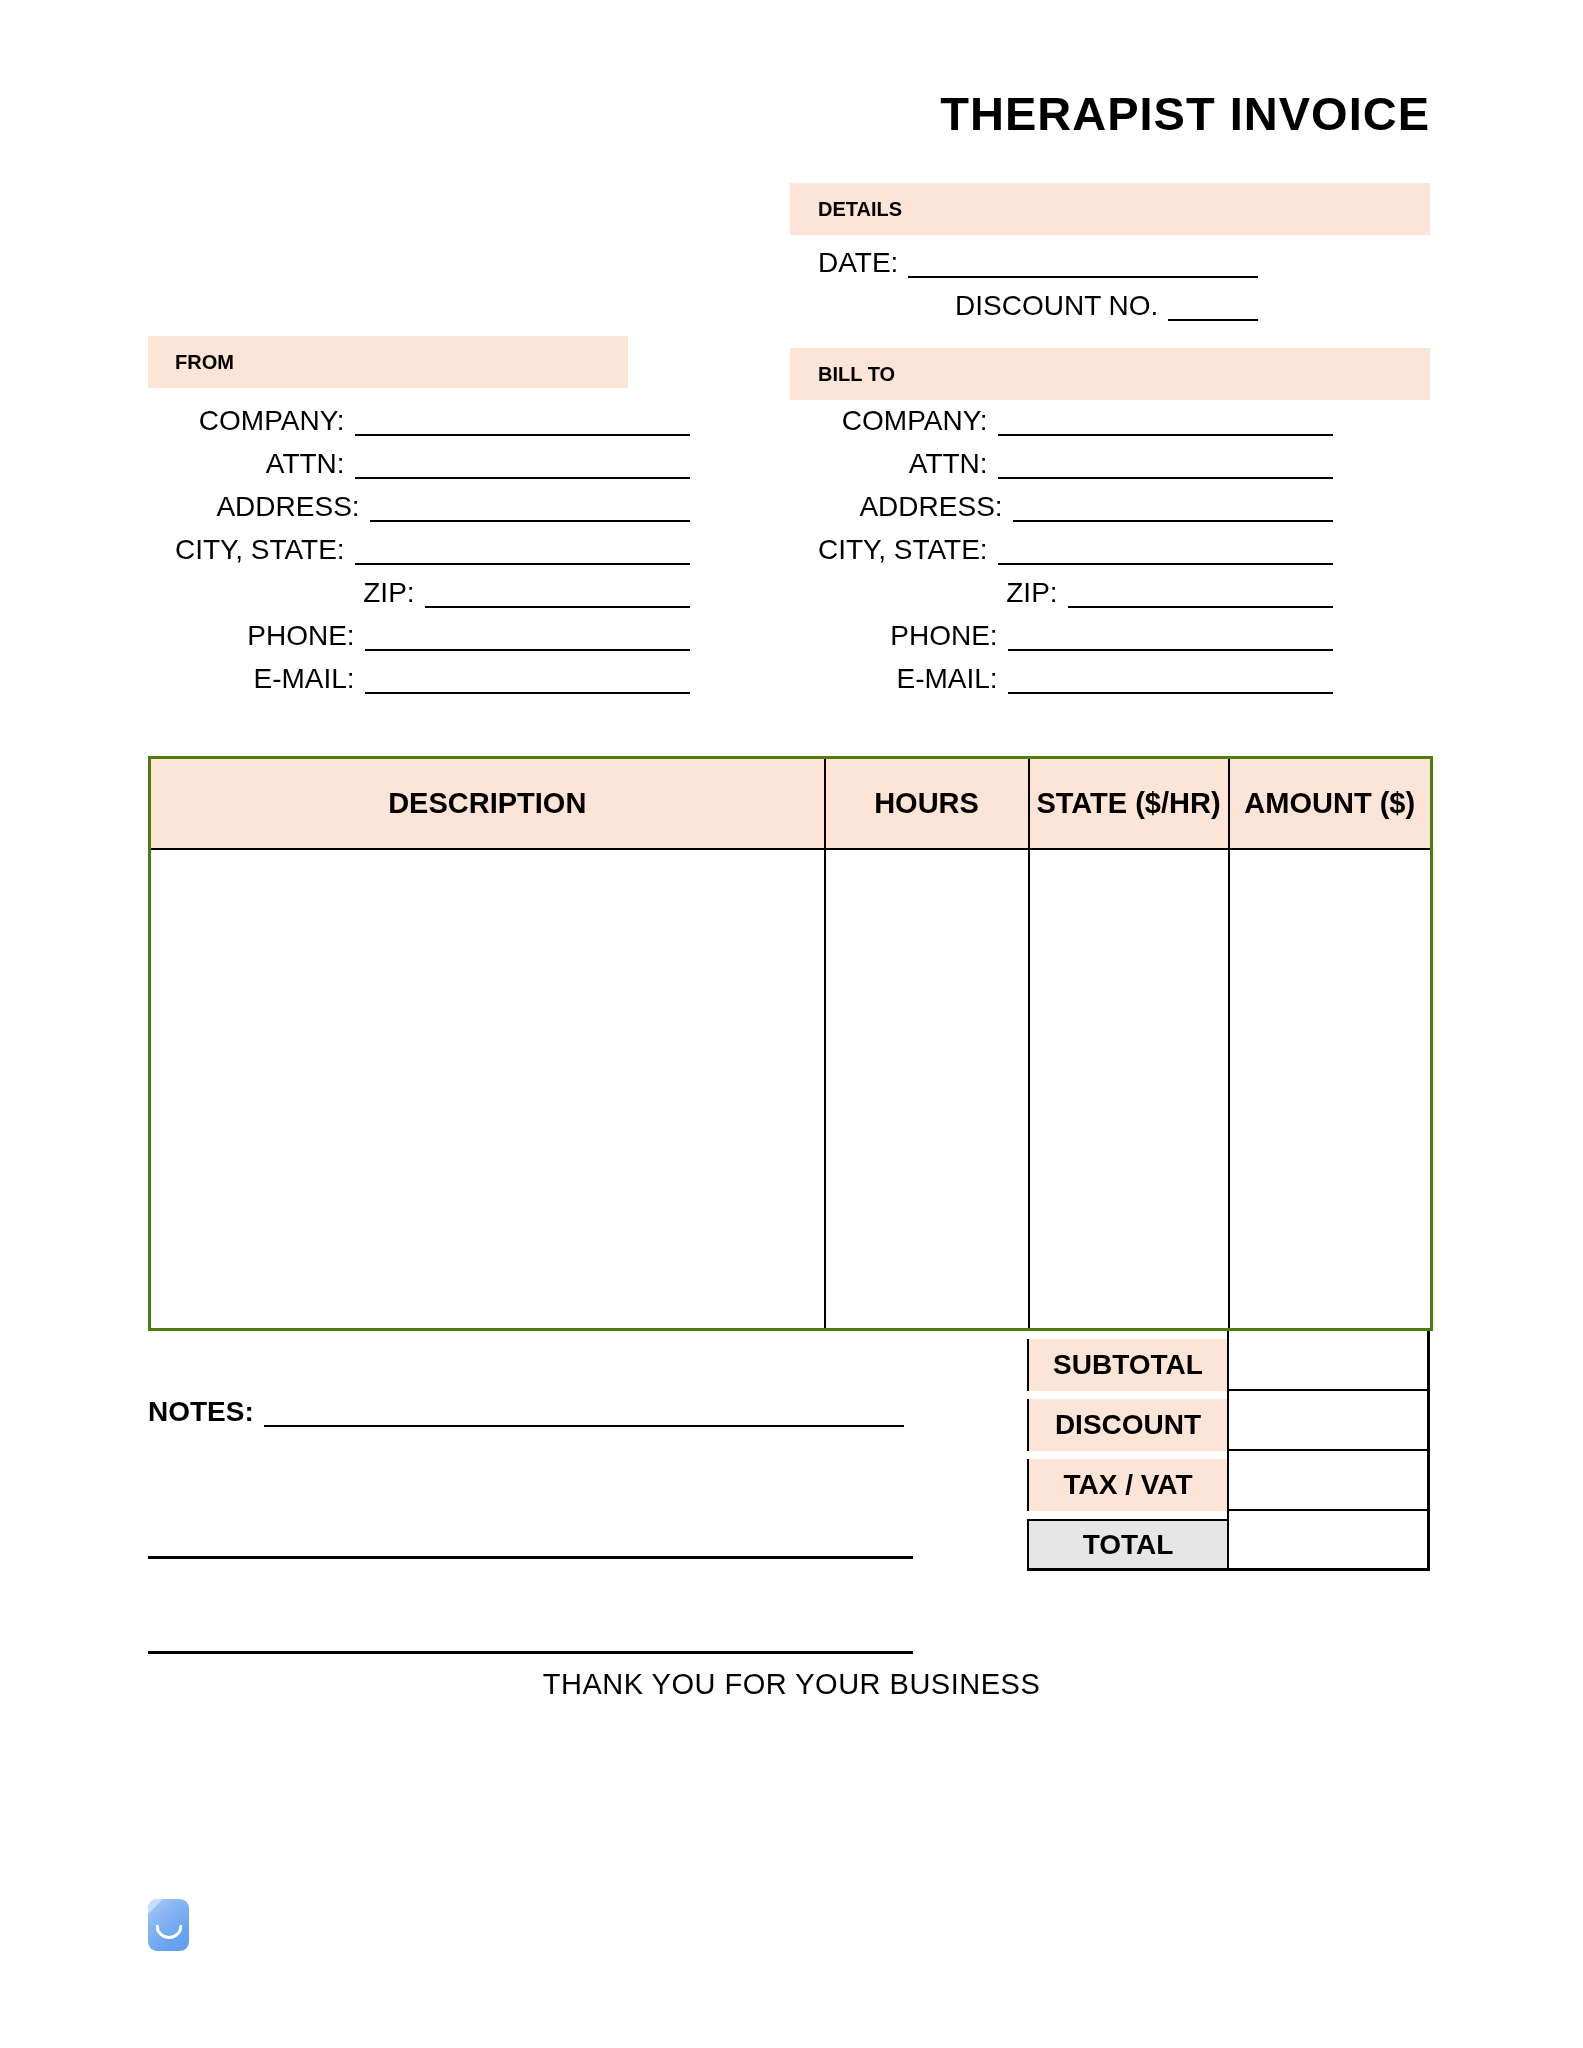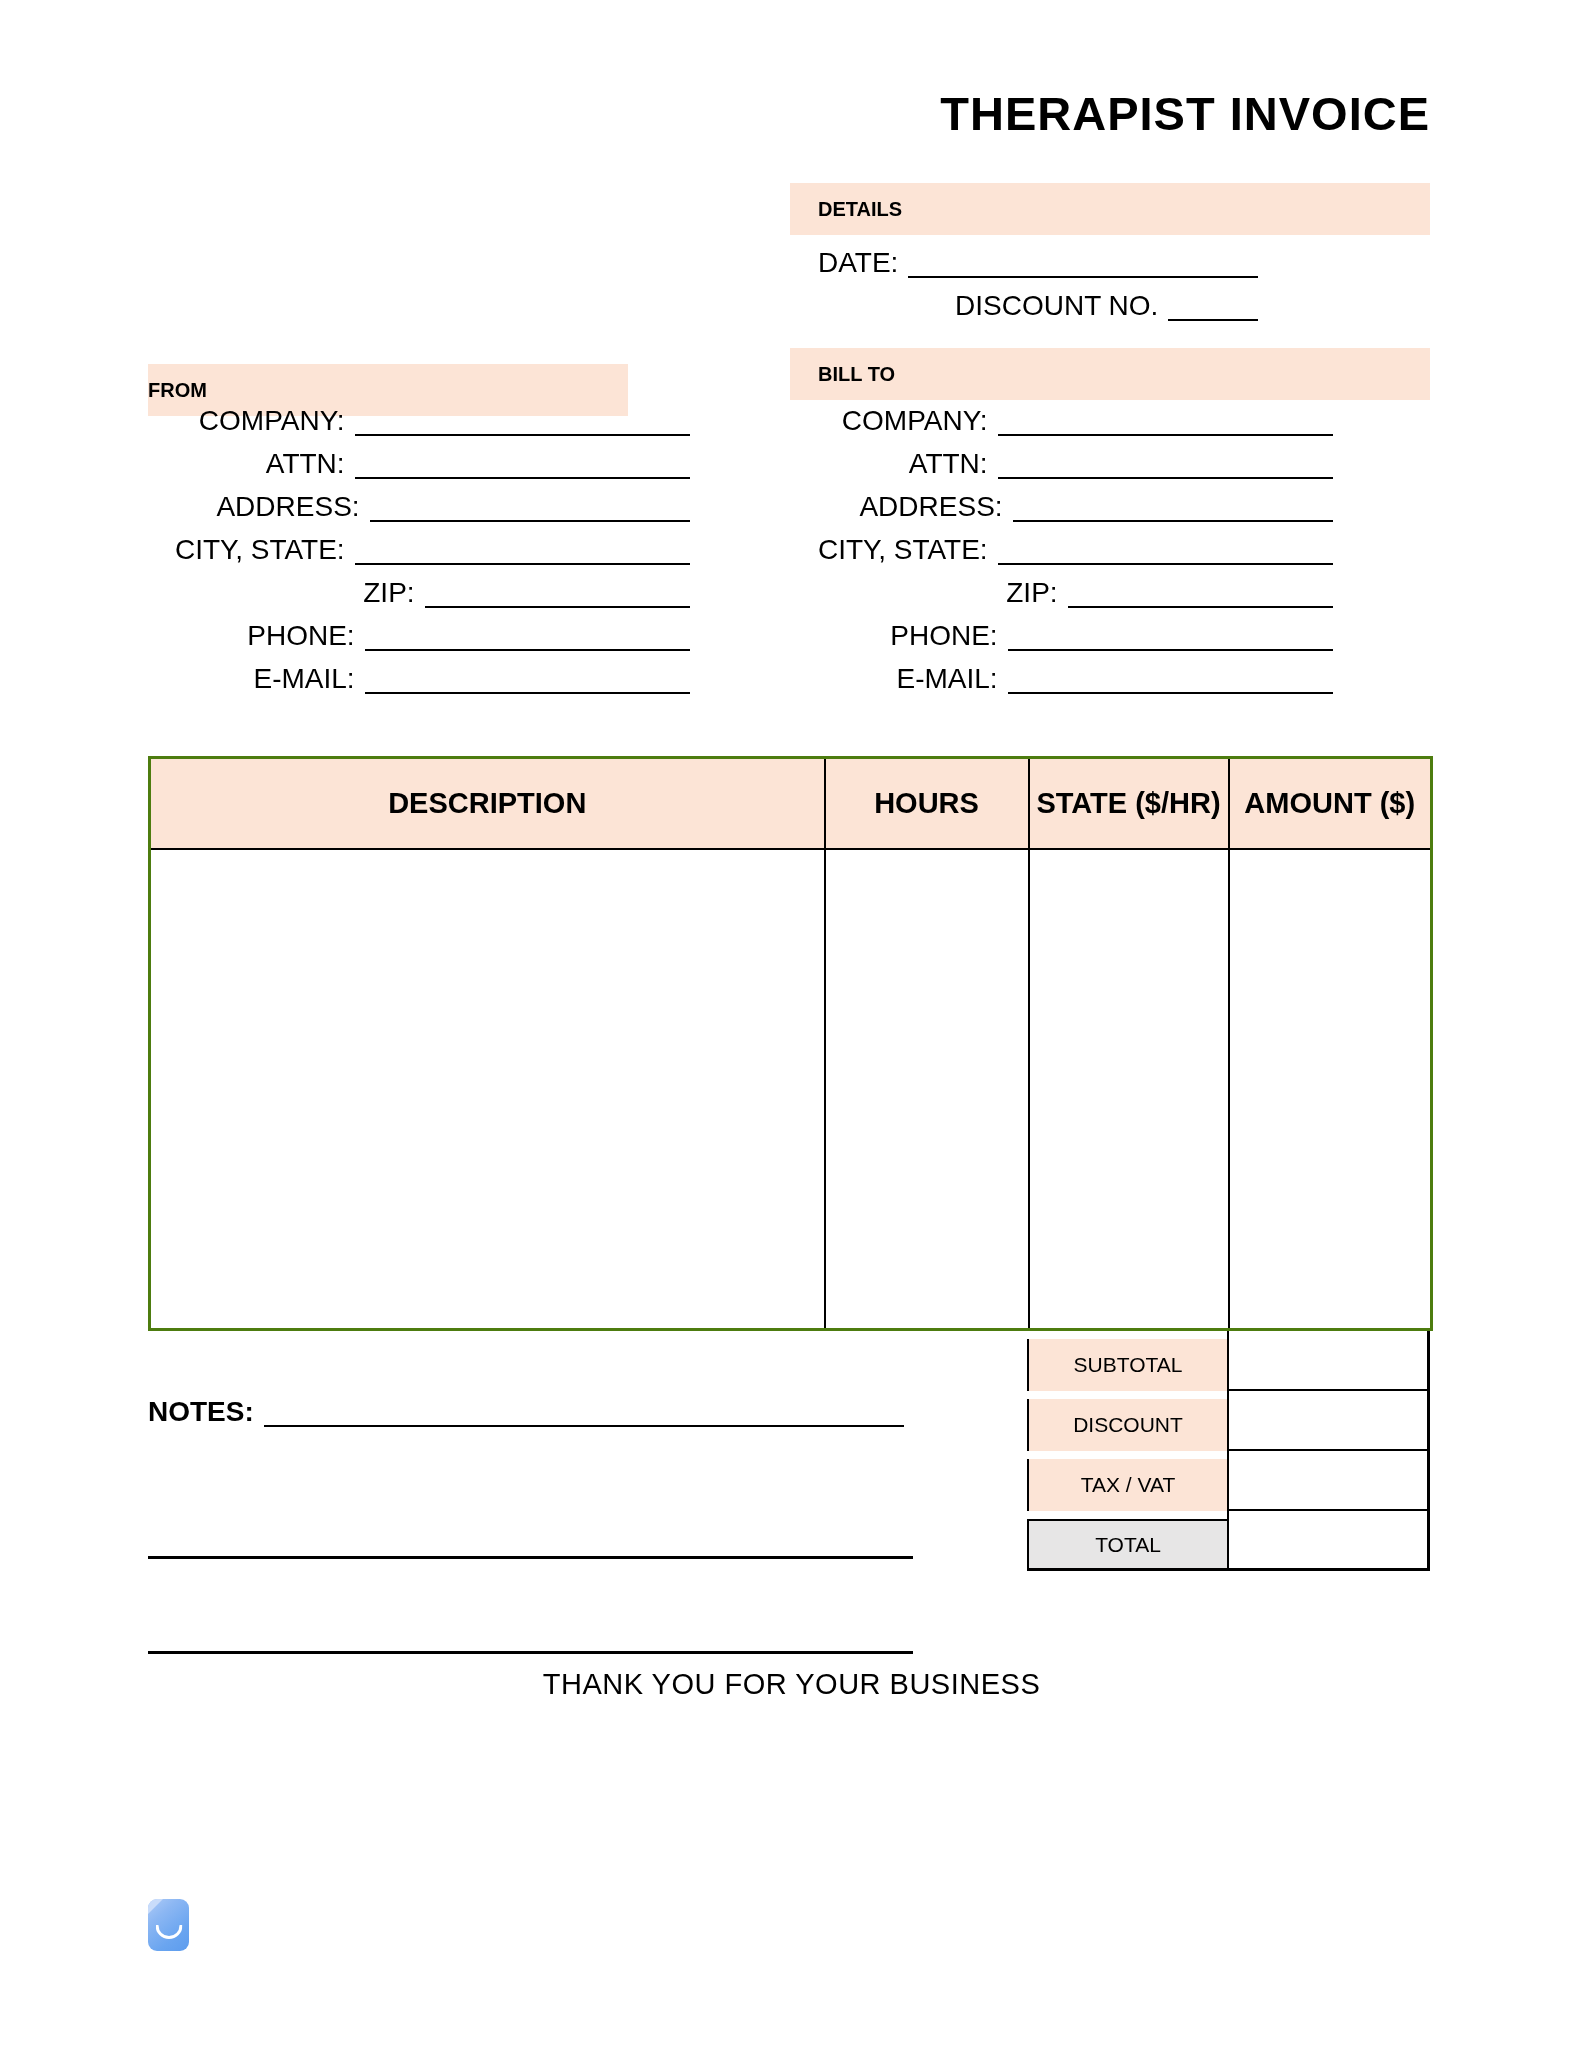--- a/index.html
+++ b/index.html
@@ -21,21 +21,21 @@
   }
 
   
   .band {
     position:absolute; height:52px;
     background:#fce4d6;
     display:flex; align-items:center;
     font-size:20px; font-weight:bold;
   }
   .band-details { left:790px; top:183px; width:640px; padding-left:28px; }
-  .band-from    { left:148px; top:364px; width:480px; }
+  .band-from    { left:148px; top:336px; width:480px; padding-left:27px; }
   .band-billto  { left:790px; top:348px; width:640px; padding-left:28px; }
 
   
   .fields { position:absolute; }
   .fields-details { left:818px; top:241px; }
   .fields-from    { left:175px; top:399px; }
   .fields-billto  { left:818px; top:399px; }
   .frow { height:43px; line-height:43px; white-space:nowrap;text-align:right; }
   .flabel { font-size:28px; }
   .uline {
@@ -59,21 +59,21 @@
 
   
   .summary {
     position:absolute; left:1027px; top:1331px;
     width:403px;
     display:grid; grid-template-columns:200px 203px; grid-auto-rows:60px;
   }
   .s-label {
     background:#fce4d6;
     display:flex; align-items:center; justify-content:center;
-    font-size:21px; font-weight:normal;
+    font-size:28px; font-weight:bold;
     border-left:2px solid #000;
     margin-top:8px;
   }
   .s-label.s-total { background:#e7e6e6; border-top:2px solid #000; border-bottom:3px solid #000; }
   .s-value { background:#fff; border-left:2px solid #000; border-right:3px solid #000; border-bottom:2px solid #000; }
   .s-value.s-last { border-bottom:3px solid #000; }
 
   
   .notes-row {
     position:absolute; left:148px; top:1390px;

